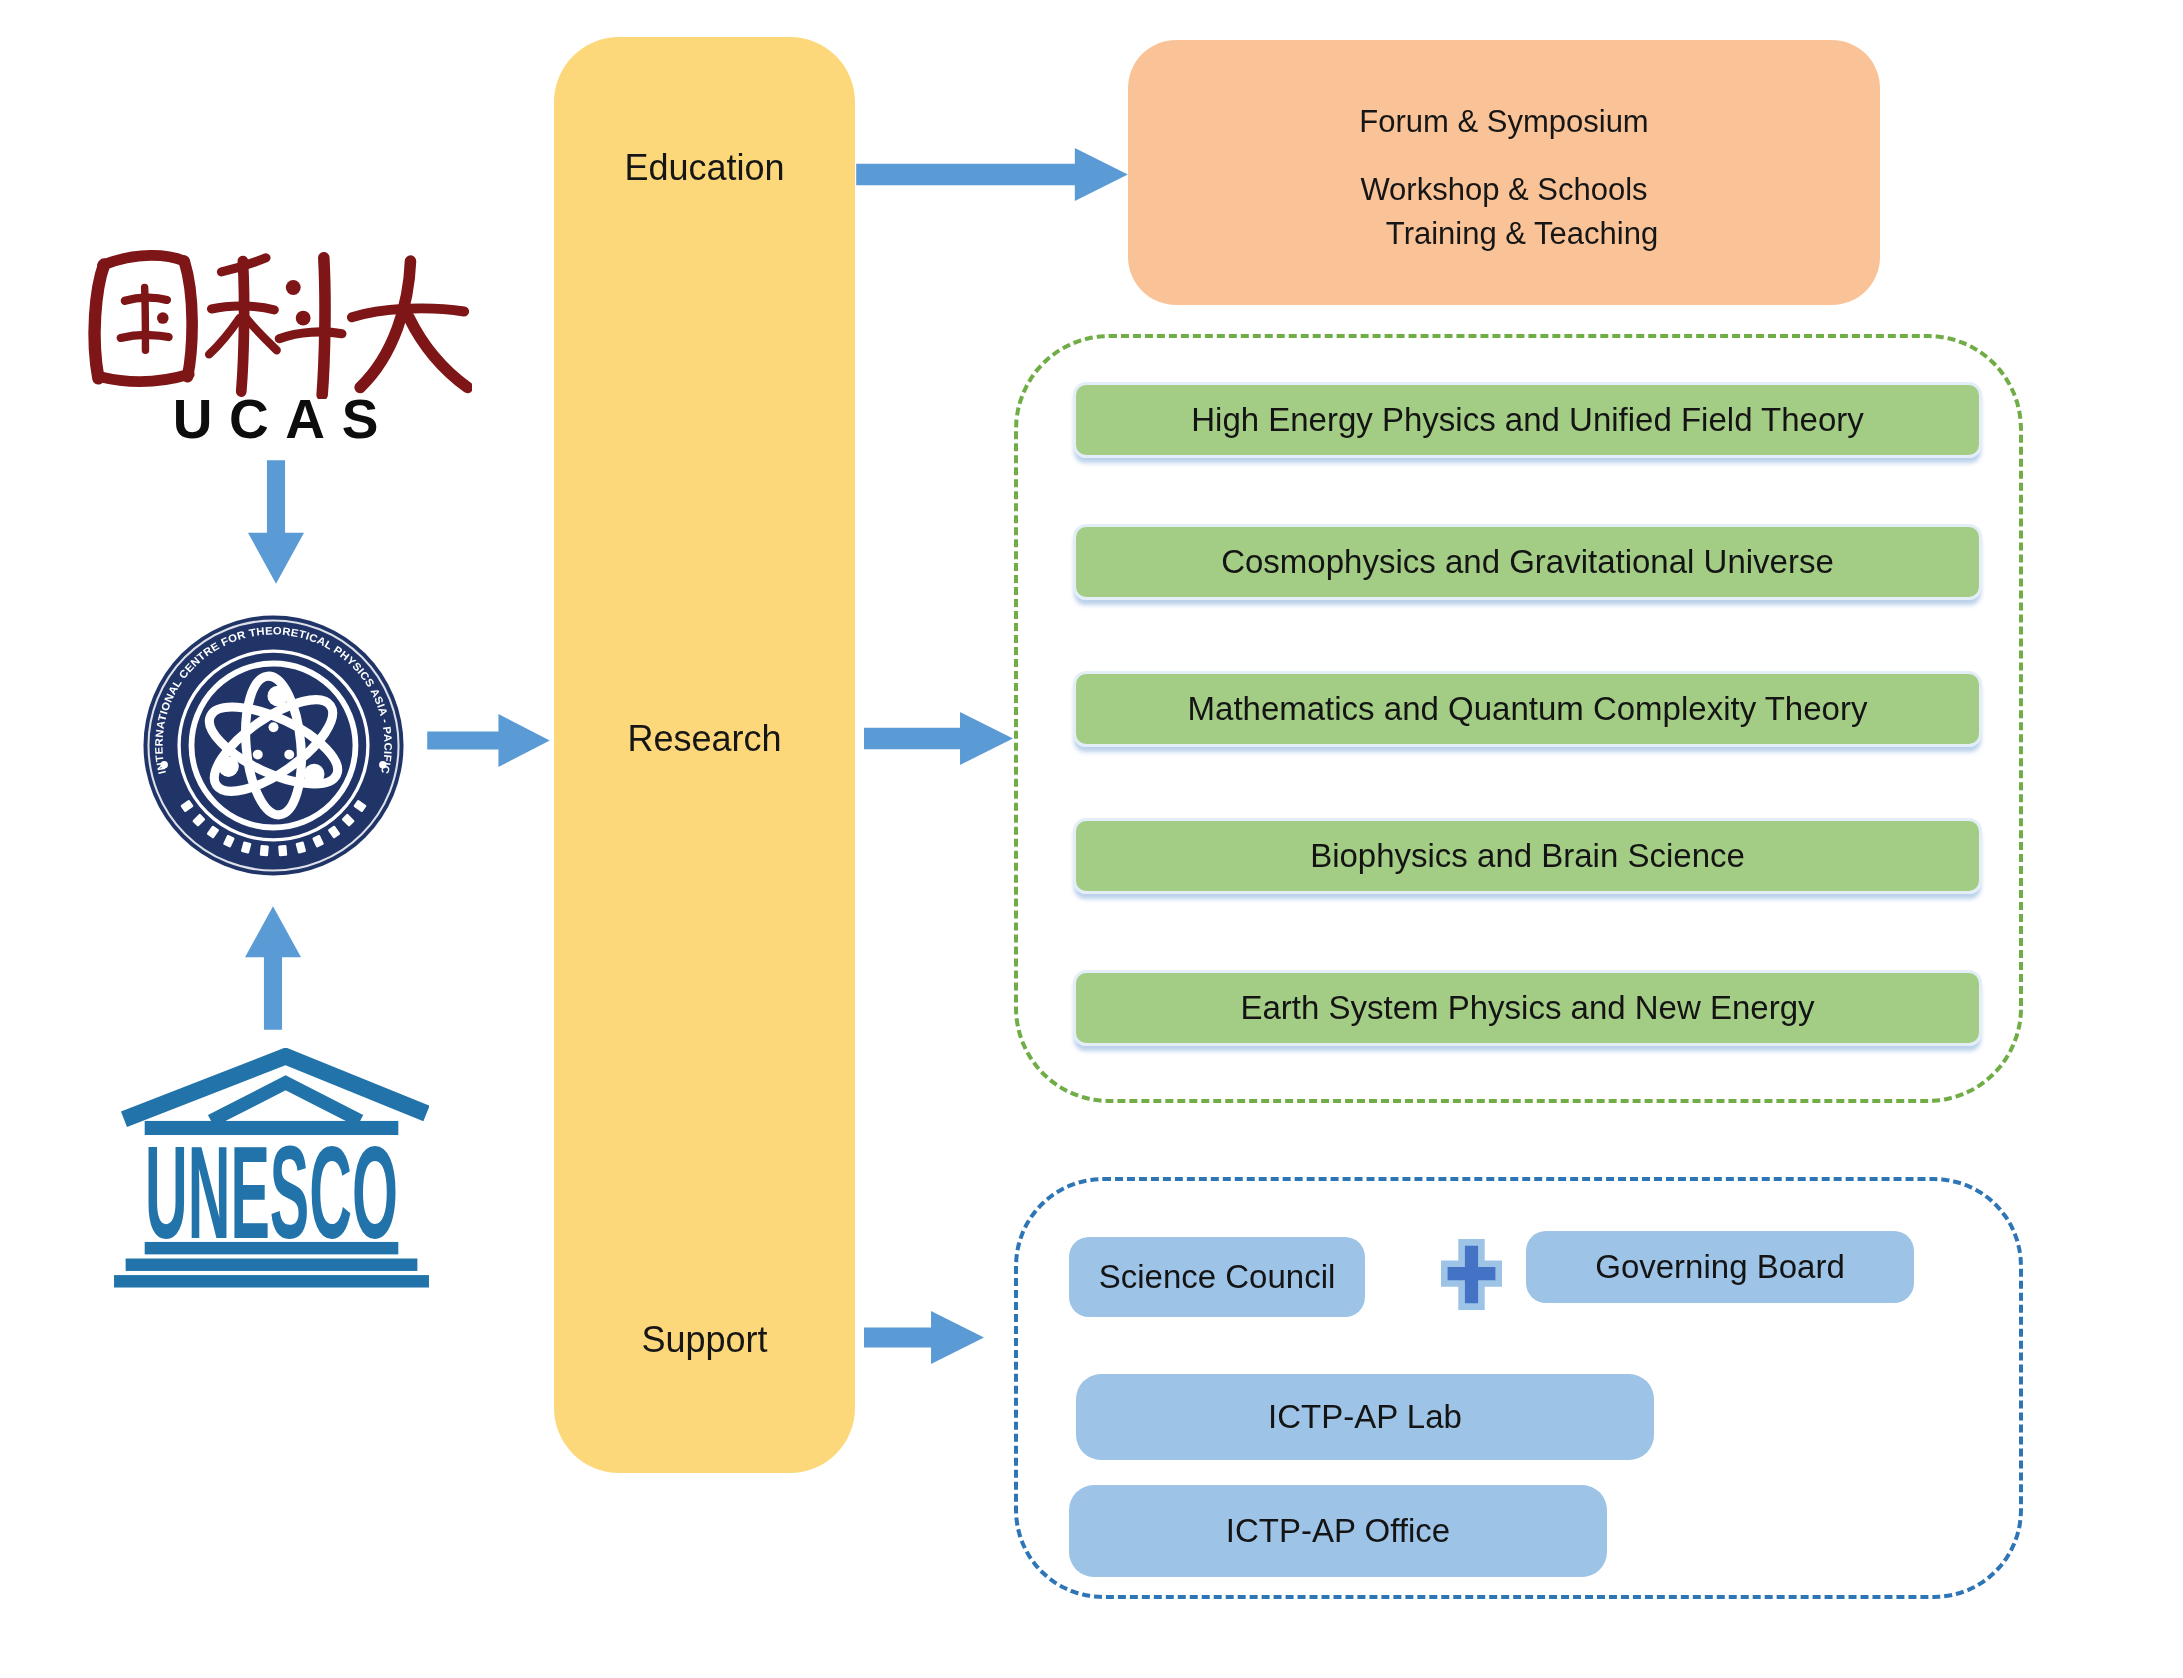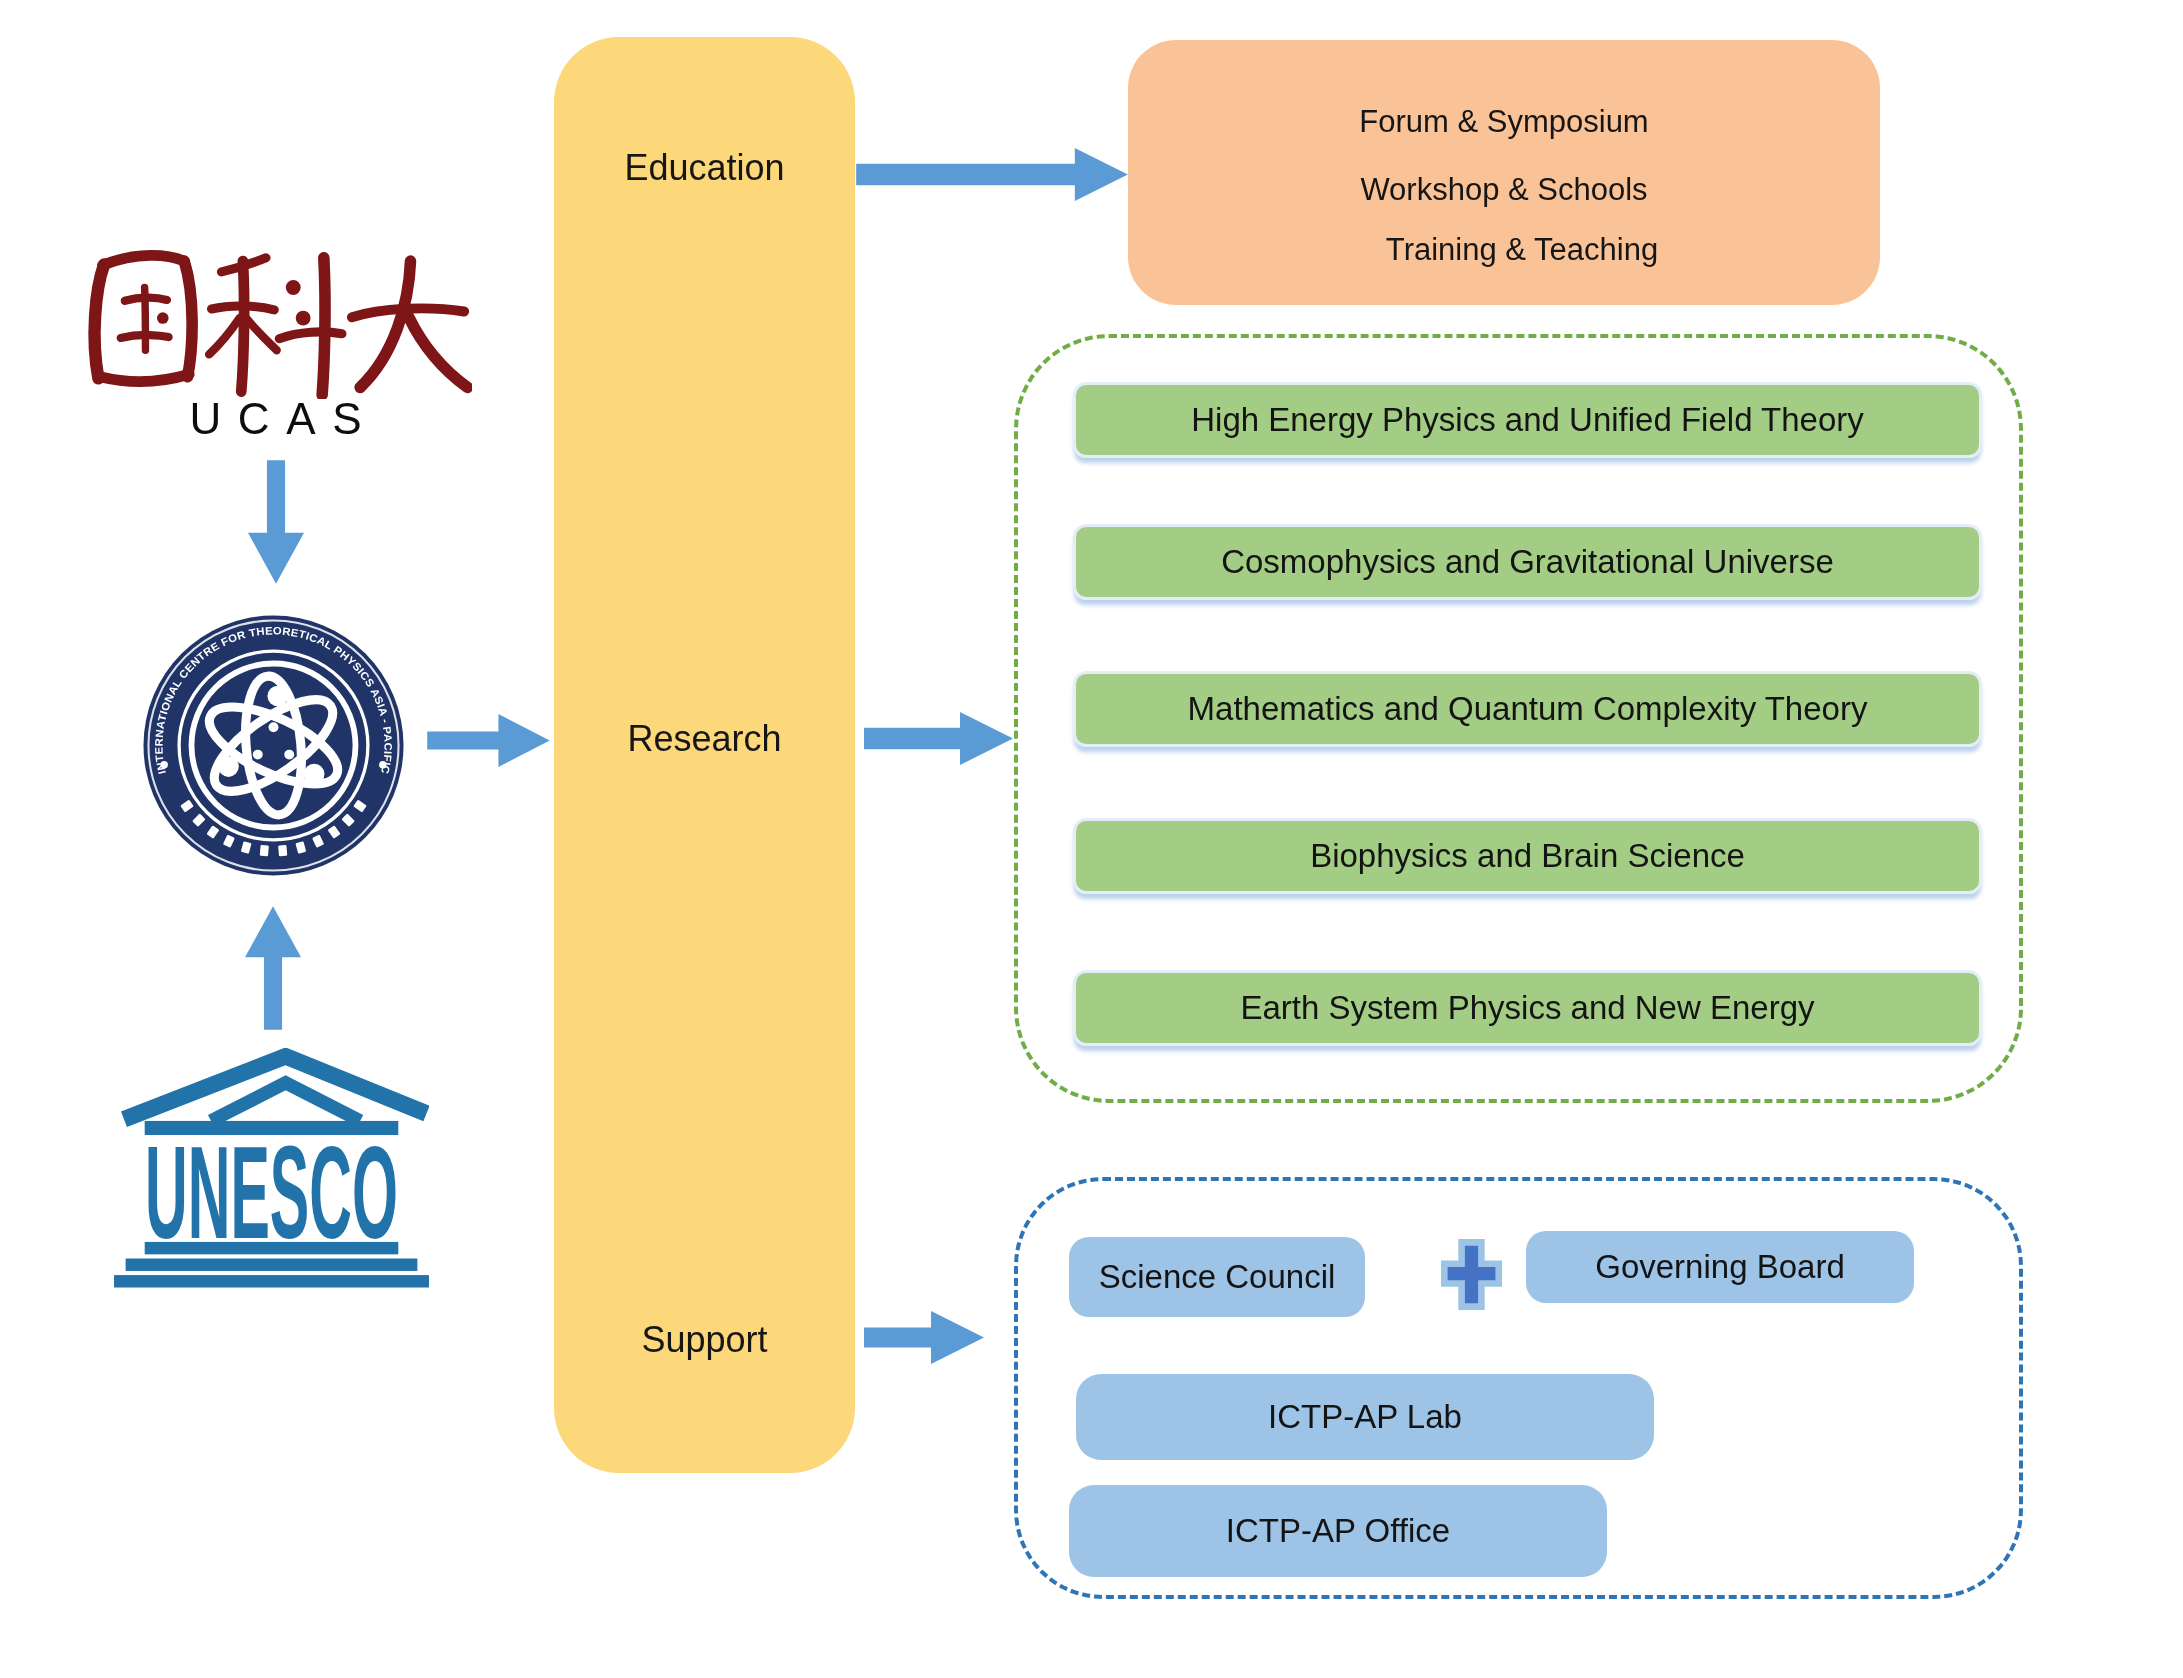--- a/index.html
+++ b/index.html
@@ -22,21 +22,21 @@
   
   .edu-box{
     left:1128px;top:40px;width:752px;height:265px;
     background:#FAC397;border-radius:48px;
   }
   .edu-line{
     position:relative;text-align:center;font-size:31px;line-height:43px;color:#161616;
   }
   .edu-line.l1{margin-top:60px;}
   .edu-line.l2{margin-top:25px;}
-  .edu-line.l3{margin-top:17px;padding-left:36px;}
+  .edu-line.l3{margin-top:1px;padding-left:36px;}
 
   
   .research-container{
     left:1014px;top:334px;width:1009px;height:769px;
     border:4.1px dashed #70AD47;border-radius:95px;box-sizing:border-box;
   }
   .research-item{
     left:1073px;width:909px;height:76px;
     background:#A3CC84;border:3.3px solid #E4EEF9;border-radius:13.2px;
     box-shadow:0 5.8px 4.1px -1.7px rgba(150,185,225,0.65);
@@ -50,21 +50,21 @@
     border:4.1px dashed #2E75B6;border-radius:89px;box-sizing:border-box;
   }
   .blue-box{
     background:#9DC3E6;display:flex;align-items:center;justify-content:center;
     font-size:33px;color:#141414;border-radius:20px;
   }
 
   
   .ucas-label{
     left:79px;top:395px;width:393px;text-align:center;text-indent:16.6px;
-    font-size:44px;letter-spacing:16.6px;color:#0d0d0d;line-height:48px;
+    font-size:55px;letter-spacing:16.6px;color:#0d0d0d;line-height:48px;font-weight:bold;
   }
 </style>
 </head>
 <body>
 
 <div id="canvas">
 
   <svg class="abs" style="left:79px;top:238px" width="393" height="161" viewBox="0 0 475 195">
     <g stroke="#7E1517" fill="none" stroke-linecap="round" stroke-linejoin="round">
 

